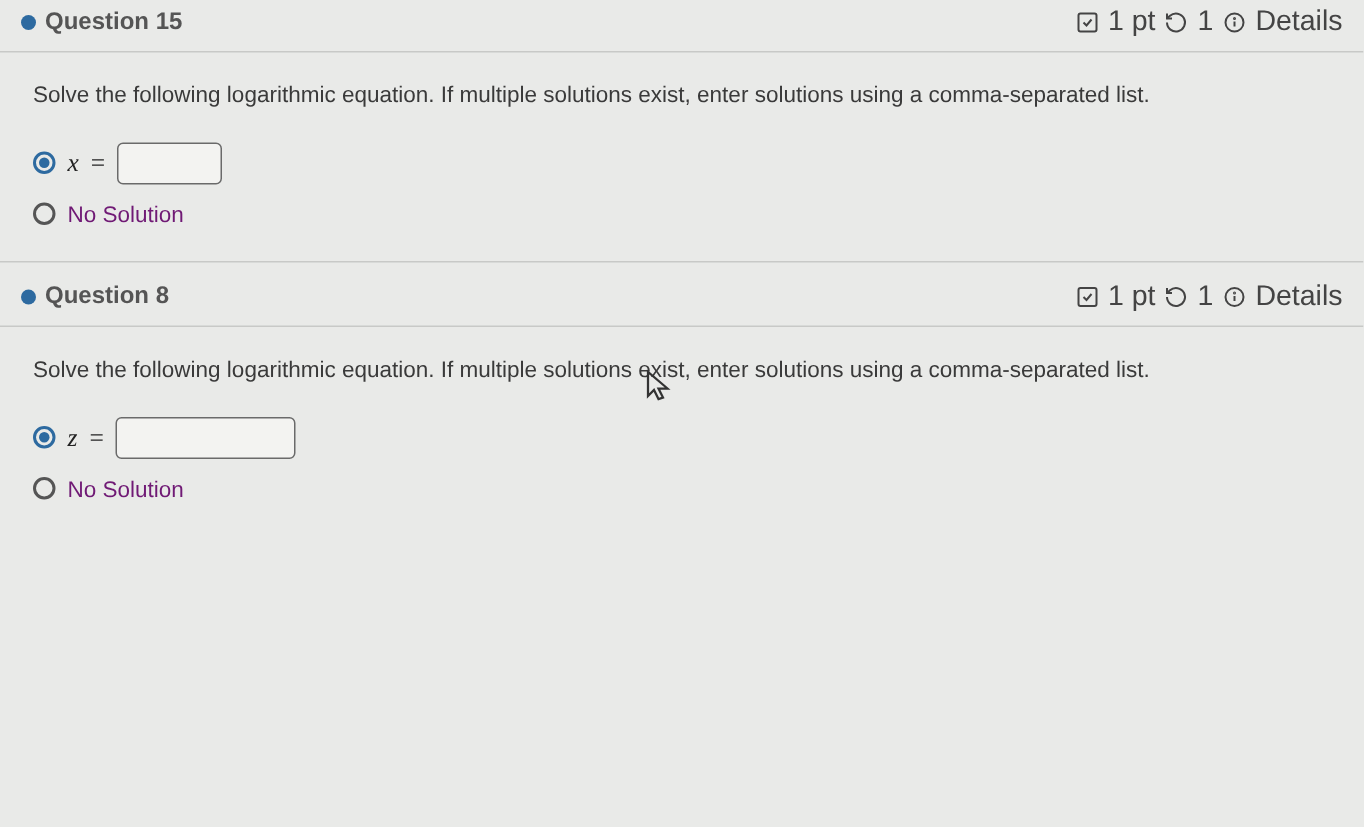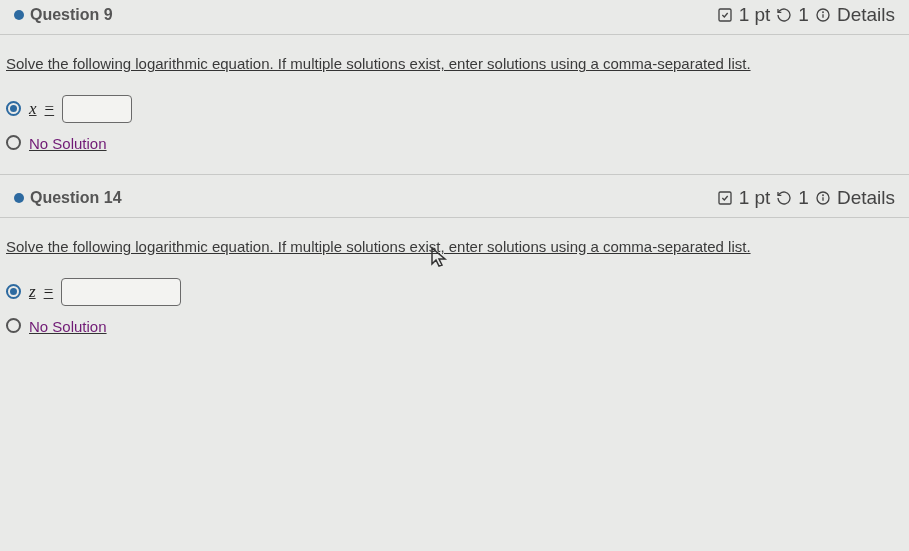--- a/index.html
+++ b/index.html
@@ -38,23 +38,22 @@
 .meta {
   display: flex;
   align-items: center;
   gap: 6px;
   color: #444;
   font-size: 19px;
 }
 .meta .icon { display: inline-flex; align-items: center; }
 .meta svg { stroke: #444; }
 .q-body {
-  padding: 18px 14px 22px 6px;
+  padding: 18px 14px 22px 22px;
   border-bottom: 1px solid #c8c9c7;
-  text-decoration: underline;
 }
 .prompt {
   color: #3a3a3a;
   line-height: 1.45;
   margin-bottom: 20px;
   font-size: 15px;
 }
 .equation {
   font-family: "Times New Roman", Times, serif;
   font-size: 19px;
@@ -119,21 +118,21 @@
   pointer-events: none;
 }
 .details-link { cursor: pointer; }
 </style>
 </head>
 <body>
 
 <div class="q-header first">
   <div class="q-title">
     <span class="dot partial"></span>
-    <span>Question 9</span>
+    <span>Question 15</span>
   </div>
   <div class="meta">
     <span class="icon">
       <svg width="16" height="16" viewBox="0 0 24 24" fill="none" stroke-width="2">
           <rect x="3" y="3" width="18" height="18" rx="2"></rect>
           <path d="M8 12l3 3 5-6"></path>
         </svg>
     </span>
     <span>1 pt</span>
     <span class="icon">
@@ -170,21 +169,21 @@
 
 <div class="cursor">
   <svg width="18" height="22" viewBox="0 0 18 22">
       <path d="M2 2 L2 18 L6 14 L9 20 L12 19 L9 13 L15 13 Z" fill="none" stroke="#333" stroke-width="1.5"></path>
     </svg>
 </div>
 
 <div class="q-header" style="padding-top:12px;">
   <div class="q-title">
     <span class="dot"></span>
-    <span>Question 14</span>
+    <span>Question 8</span>
   </div>
   <div class="meta">
     <span class="icon">
       <svg width="16" height="16" viewBox="0 0 24 24" fill="none" stroke-width="2">
           <rect x="3" y="3" width="18" height="18" rx="2"></rect>
           <path d="M8 12l3 3 5-6"></path>
         </svg>
     </span>
     <span>1 pt</span>
     <span class="icon">

